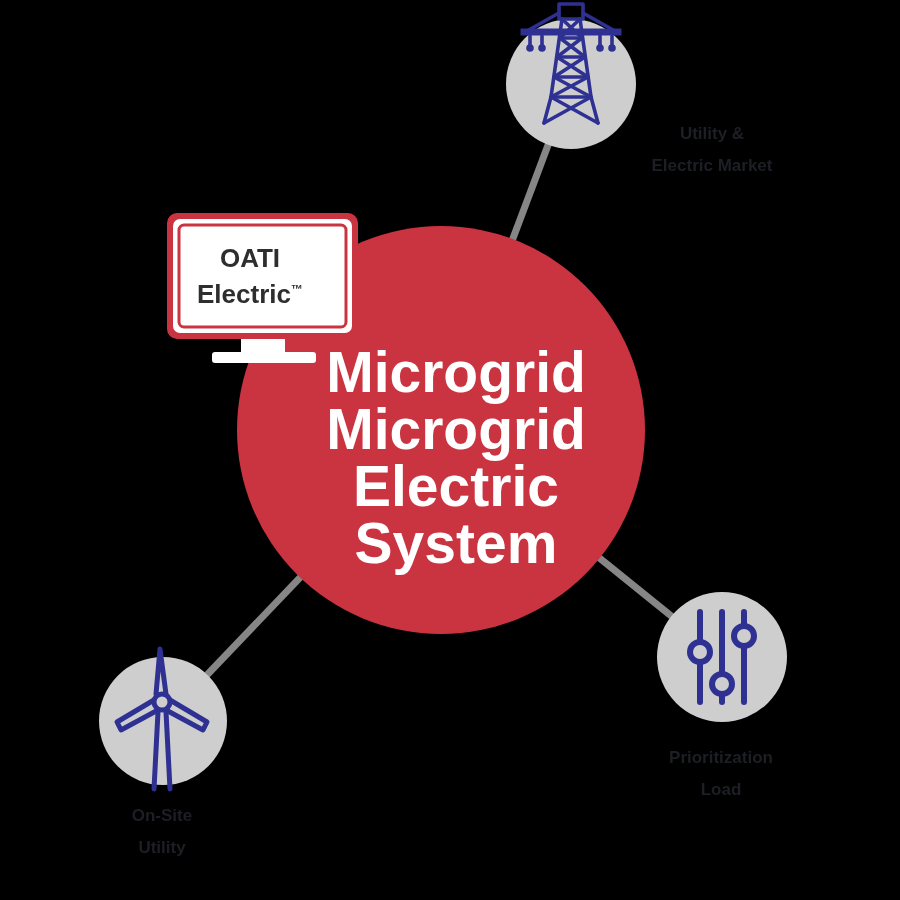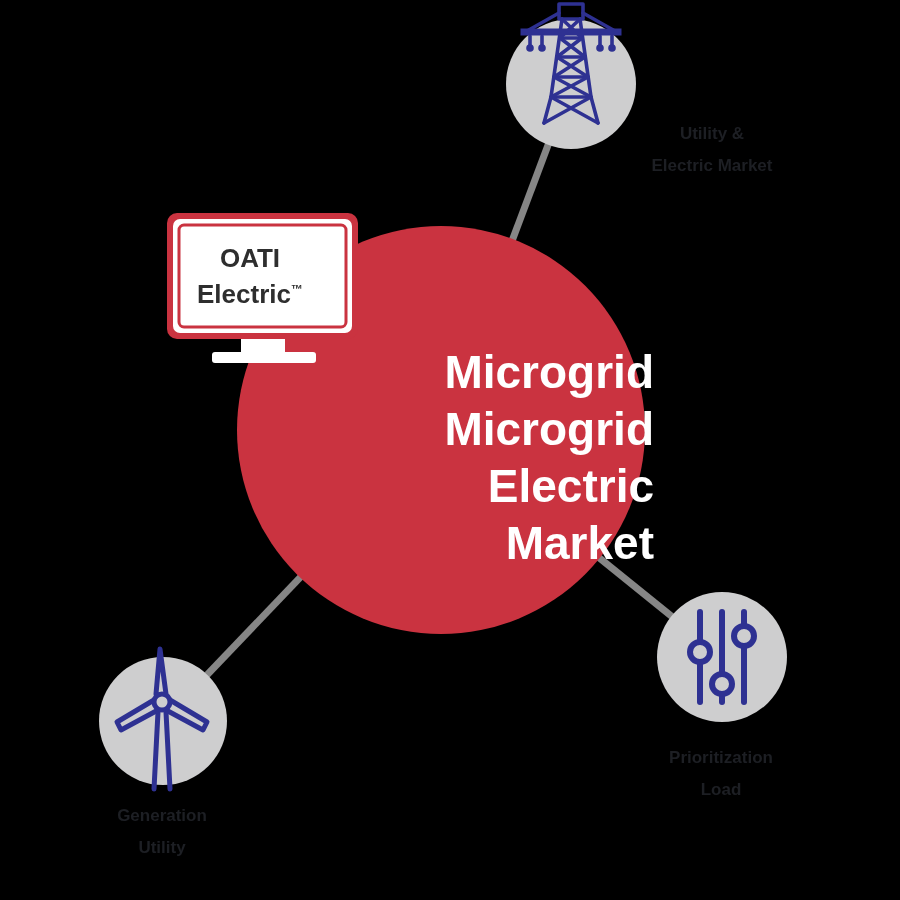--- a/index.html
+++ b/index.html
@@ -20,22 +20,22 @@
   .t-bar{stroke:var(--icon-blue);stroke-width:7;stroke-linecap:square;}
   .t-dot{fill:var(--icon-blue);stroke:none;}
   .w-stroke{stroke:var(--icon-blue);fill:none;stroke-width:5;stroke-linecap:round;stroke-linejoin:round;}
   .s-stroke{stroke:var(--icon-blue);fill:none;stroke-width:6;stroke-linecap:round;}
   .knob{fill:var(--circle-gray);stroke:var(--icon-blue);}
   .knob-s{stroke-width:6;} .knob-w{stroke-width:5;}
   .mon-red{fill:var(--accent-red);}
   .mon-white{fill:#FFFFFF;}
   .mon-inner{fill:#FFFFFF;stroke:var(--accent-red);stroke-width:3;}
   .hub-title{
-    position:absolute;left:258px;top:344px;width:396px;text-align:right;
-    color:var(--title-text);font-size:46px;font-weight:700;line-height:57px;
+    position:absolute;left:258px;top:344px;width:396px;text-align:center;
+    color:var(--title-text);font-size:57px;font-weight:700;line-height:57px;
   }
   .node-label{
     position:absolute;text-align:center;color:var(--label-text);
     font-size:17px;font-weight:700;line-height:32px;
   }
   .label-utility{left:592px;top:118px;width:240px;}
   .label-load{left:601px;top:742px;width:240px;}
   .label-generation{left:42px;top:800px;width:240px;}
   .monitor-text{
     position:absolute;left:179px;top:243px;width:142px;text-align:center;
@@ -104,31 +104,31 @@
 
   <div class="monitor-text">
     <div>OATI</div>
     <div><span>Electric</span><span class="tm">™</span></div>
   </div>
 
   <div class="hub-title">
     <div>Microgrid</div>
     <div>Microgrid</div>
     <div>Electric</div>
-    <div>Market</div>
+    <div>System</div>
   </div>
 
   <div class="node-label label-utility">
     <div>Utility &amp;</div>
     <div>Electric Market</div>
   </div>
 
   <div class="node-label label-load">
     <div>Prioritization</div>
     <div>Load</div>
   </div>
 
   <div class="node-label label-generation">
-    <div>Generation</div>
+    <div>On-Site</div>
     <div>Utility</div>
   </div>
 
 </div>
 
 </body></html>

